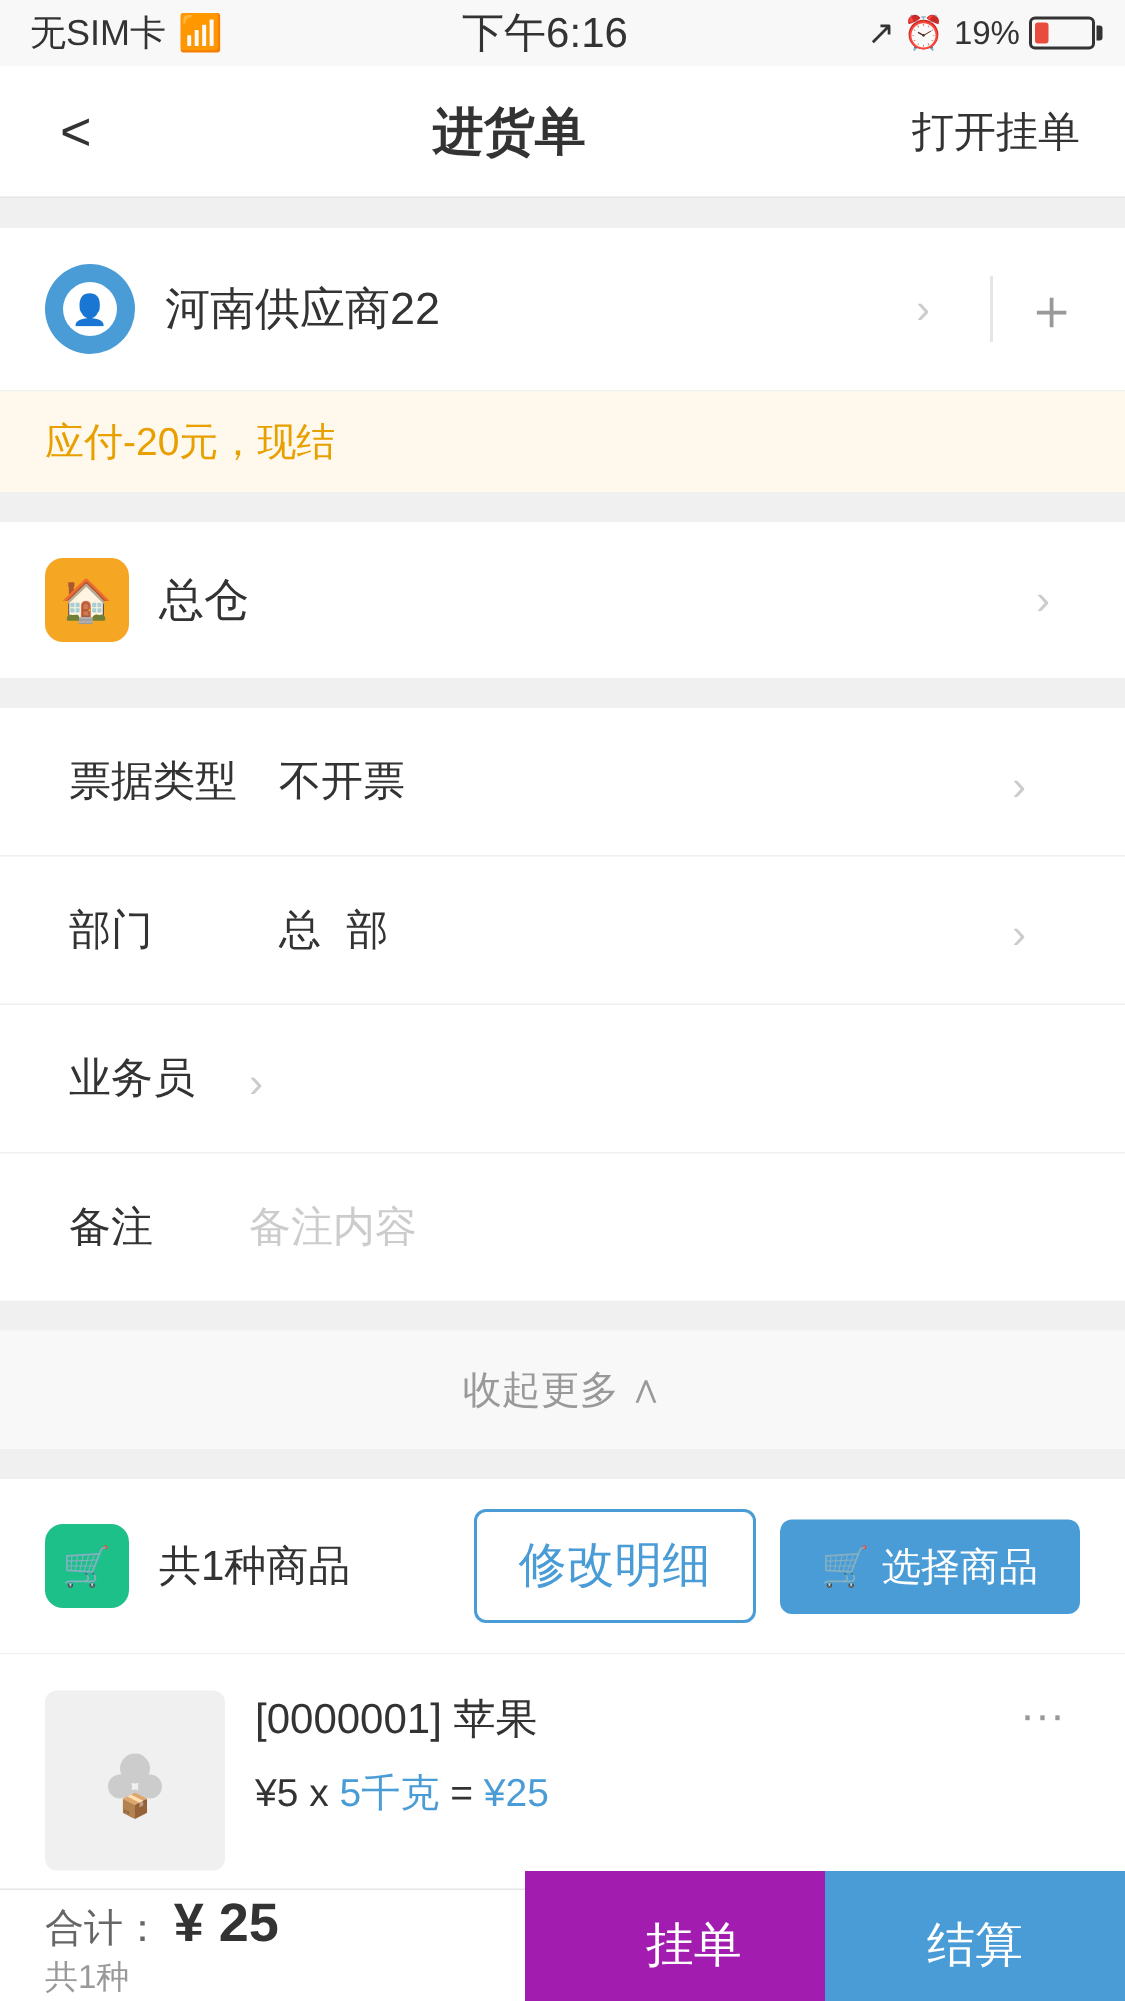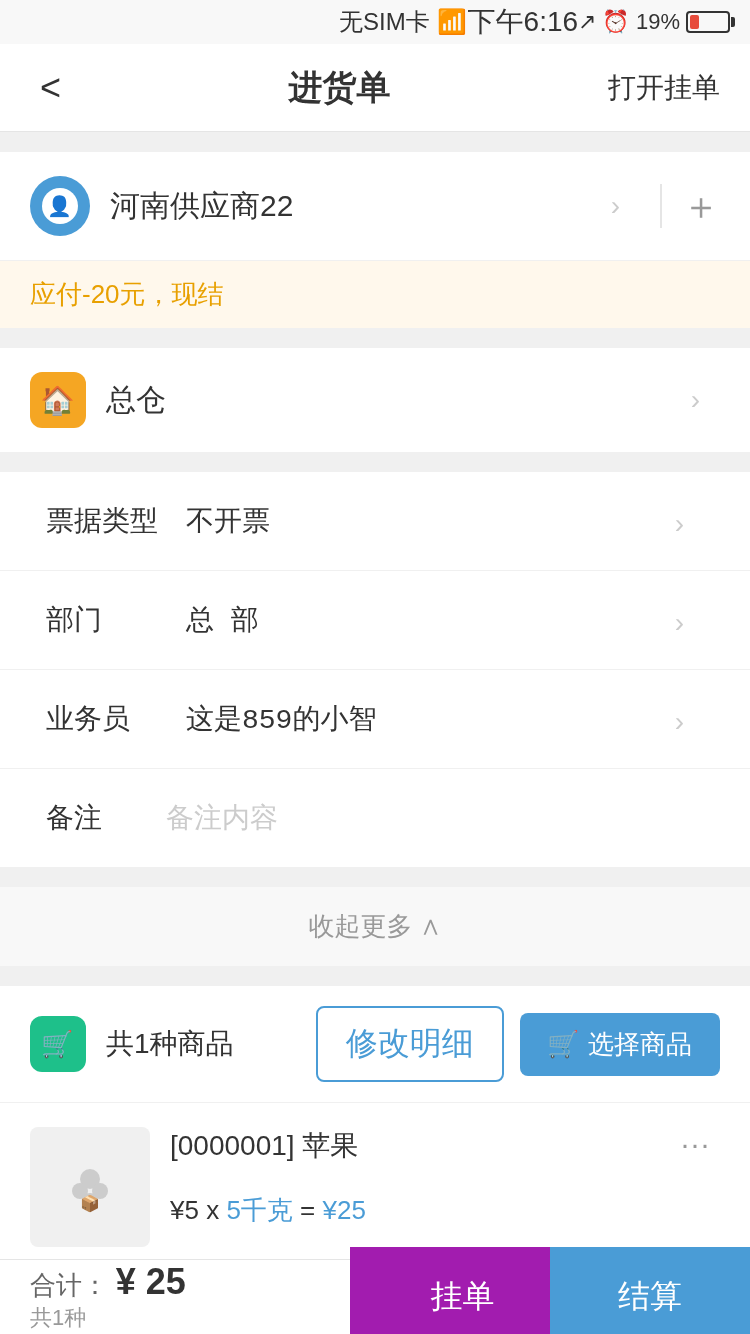--- a/index.html
+++ b/index.html
@@ -13,21 +13,21 @@
       color: #333;
     }
 
     
     .status-bar {
       width: 750px;
       height: 44px;
       background: #f8f8f8;
       display: flex;
       align-items: center;
-      justify-content: flex-end;
+      justify-content: space-between;
       padding: 0 20px;
       font-size: 24px;
       color: #333;
     }
     .status-bar-left { display: flex; align-items: center; gap: 8px; }
     .status-bar-center { font-size: 28px; font-weight: 500; }
     .status-bar-right { display: flex; align-items: center; gap: 6px; font-size: 22px; }
     .battery-icon {
       width: 44px; height: 22px;
       border: 2px solid #333;
@@ -282,21 +282,21 @@
       justify-content: center;
       margin-right: 20px;
       flex-shrink: 0;
       color: #ccc;
       font-size: 40px;
     }
     .product-info { flex: 1; }
     .product-name {
       font-size: 28px;
       color: #333;
-      margin-bottom: 28px;
+      margin-bottom: 13px;
     }
     .product-price {
       font-size: 26px;
       color: #333;
     }
     .price-highlight { color: #4a9cd6; }
     .more-btn {
       font-size: 30px;
       color: #999;
       cursor: pointer;
@@ -415,21 +415,20 @@
   </div>
 
   <div class="form-row">
     <span class="form-label">部门</span>
     <span class="form-value">总 部</span>
     <span class="chevron-right">›</span>
   </div>
 
   <div class="form-row">
     <span class="form-label">业务员</span>
-    <span class="form-value">这是859的小智</span>
     <span class="chevron-right">›</span>
   </div>
 
   <div class="form-row">
     <span class="form-label">备注</span>
     <span class="form-placeholder">备注内容</span>
   </div>
 </div>
 
 <div class="collapse-row">收起更多 ∧</div>

